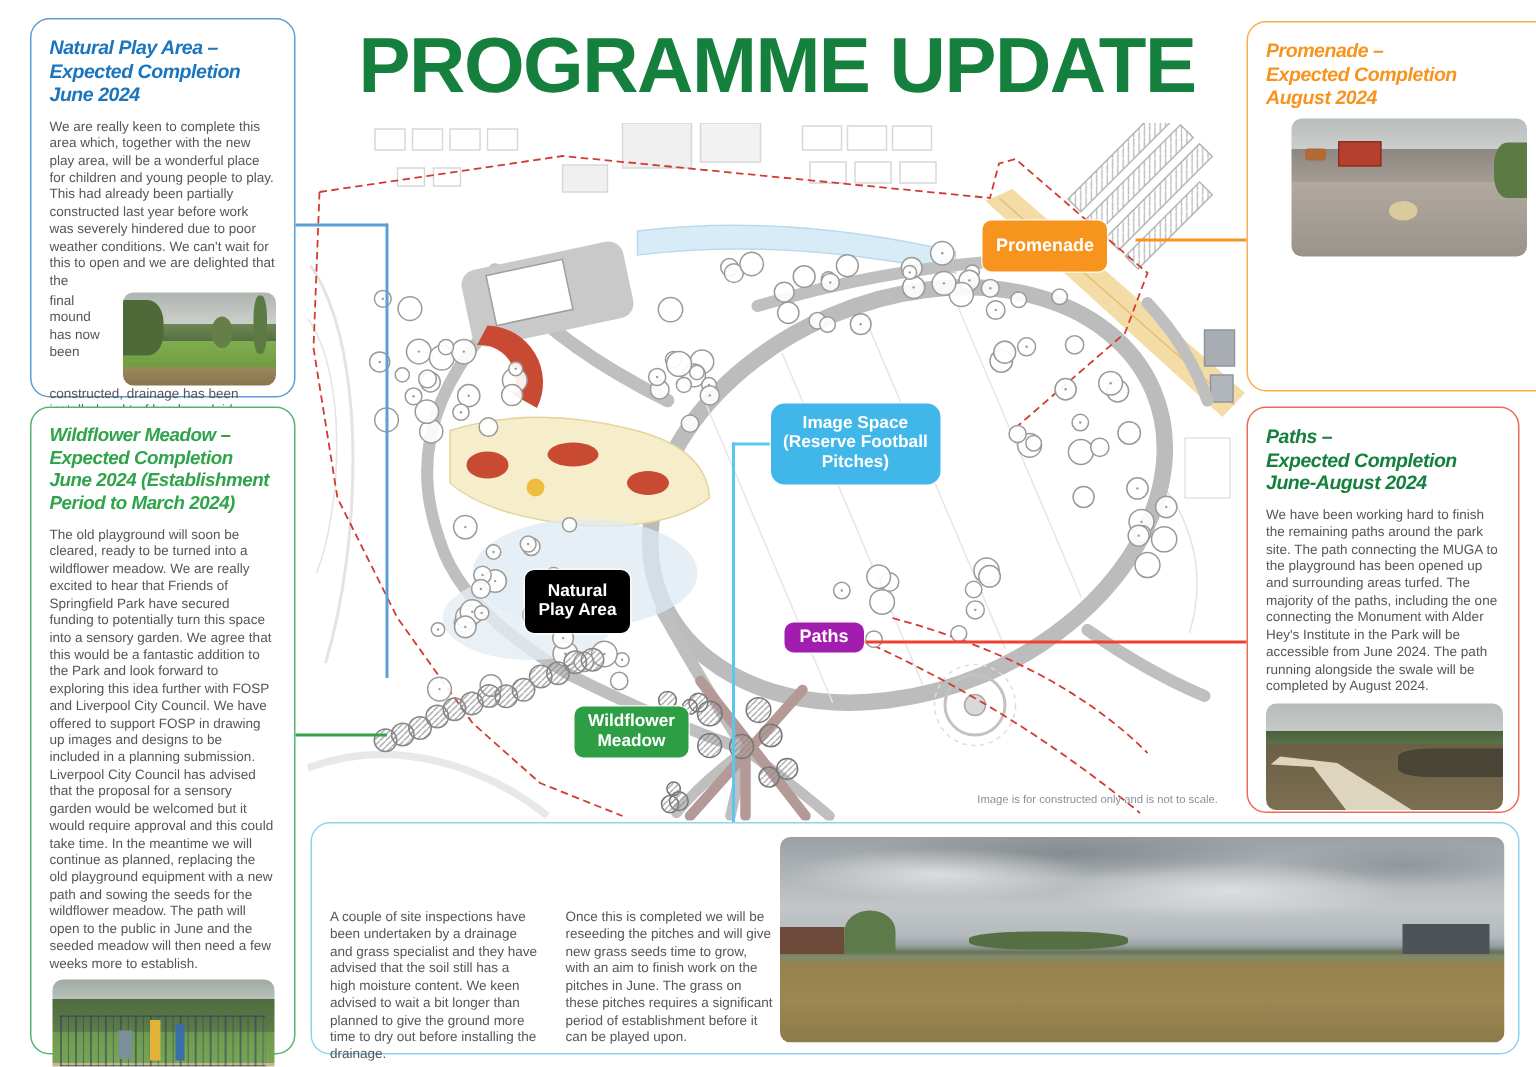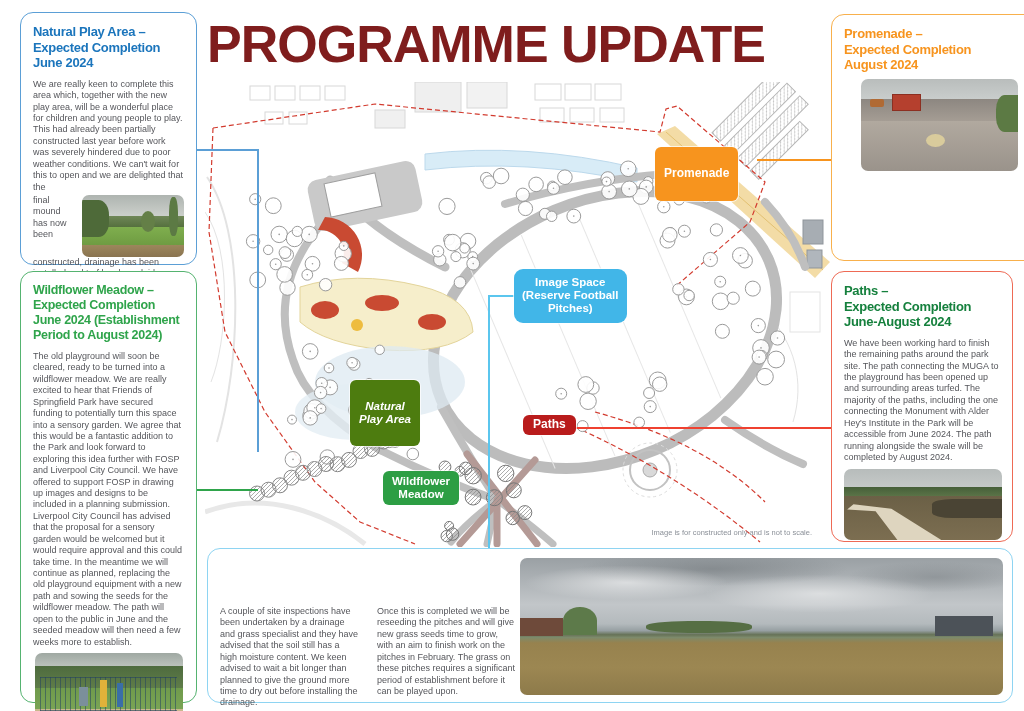--- a/index.html
+++ b/index.html
@@ -1,22 +1,22 @@
 <!DOCTYPE html>
 <html><head>
 <meta charset="utf-8">
 <style>
   html,body{margin:0;padding:0;background:#fff;}
   body{width:1024px;height:711px;position:relative;font-family:"Liberation Sans",sans-serif;overflow:hidden;}
 
   .page-title{position:absolute;left:0;top:14px;width:972px;text-align:center;
-    font-size:52px;font-weight:bold;letter-spacing:-1px;color:#7f1d1d;}
+    font-size:52px;font-weight:bold;letter-spacing:-1px;color:#15803d;padding-left:32px;}
 
   .box{position:absolute;background:#fff;border-radius:13px;box-sizing:border-box;padding:11px 12px;}
-  .box .heading{font-weight:bold;font-size:12.5px;line-height:1.2;white-space:pre-line;letter-spacing:-0.3px;}
+  .box .heading{font-weight:bold;font-size:12.5px;line-height:1.2;white-space:pre-line;letter-spacing:-0.3px;font-style:italic;}
   .box .body{font-size:9px;line-height:1.27;color:#55565b;margin-top:8px;}
   .box-blue{border:1.6px solid #5B9FD6;} .box-blue .heading{color:#1B75BC;}
   .box-green{border:1.6px solid #55B370;} .box-green .heading{color:#2FA44B;}
   .box-orange{border:1.6px solid #F8B04C;} .box-orange .heading{color:#F7941E;}
   .box-red{border:1.6px solid #EE6A55;} .box-red .heading{color:#15803d;}
   .box-lblue{border:1.6px solid #8ED4F2;} .box-lblue .heading{color:#2BA9E0;font-size:14px;letter-spacing:-0.2px;}
 
   .photo{border-radius:7px;overflow:hidden;position:relative;}
   .photo > div{position:absolute;}
 
@@ -56,24 +56,24 @@
     radial-gradient(ellipse 40% 18% at 40% 8%,rgba(110,116,120,.55),transparent 70%),
     linear-gradient(180deg,#9aa0a4 0%,#c2c6c9 34%,#b4babd 48%,#97a0a3 53%,#667257 56%,#7d8a6b 58%,#97824e 62%,#9c8752 80%,#8d7a4a 100%);}
   .ph-field .b1{left:0;top:44%;width:9%;height:13%;background:#6e4a3a;}
   .ph-field .b2{right:2%;top:42%;width:12%;height:15%;background:#4c5258;}
   .ph-field .tr1{left:9%;top:36%;width:7%;height:20%;background:#5d7a4a;border-radius:50% 50% 0 0;}
   .ph-field .tr2{left:26%;top:46%;width:22%;height:9%;background:#566e44;border-radius:40%;}
 
   
   .map-label{position:absolute;color:#fff;font-weight:bold;text-align:center;white-space:pre-line;
     line-height:1.15;border-radius:6px;box-shadow:0 0 0 1px rgba(255,255,255,.7);}
-  .lbl-promenade{left:655px;top:147px;background:#F7941E;font-size:12px;padding:20px 9px;}
+  .lbl-promenade{left:655px;top:147px;background:#F7941E;font-size:12px;padding:10px 9px;}
   .lbl-openspace{left:514px;top:269px;background:#41B6E8;font-size:11.5px;padding:7px 8px;border-radius:9px;}
-  .lbl-naturalplay{left:350px;top:380px;background:#4d7c0f;font-size:11.5px;padding:20px 9px;font-style:italic;}
-  .lbl-paths{left:523px;top:415px;background:#b91c1c;font-size:12px;padding:3px 10px;}
+  .lbl-naturalplay{left:350px;top:380px;background:#000000;font-size:11.5px;padding:8px 9px;}
+  .lbl-paths{left:523px;top:415px;background:#a21caf;font-size:12px;padding:3px 10px;}
   .lbl-wildflower{left:383px;top:471px;background:#2D9E44;font-size:11.5px;padding:4px 9px;}
 
   .leader{position:absolute;}
   .map-caption{position:absolute;left:640px;top:528px;width:172px;text-align:right;
     font-size:7.5px;color:#8b9098;}
 
   .map-svg{position:absolute;left:205px;top:82px;}
 
   .cols{position:absolute;top:57px;left:12px;display:flex;gap:18px;width:296px;}
   .cols .body{margin-top:0;width:140px;}
@@ -423,21 +423,21 @@
       <div class="t3"></div>
     </div>
     <div class="body" style="margin-top:0;">final mound has now been constructed, drainage has been installed and turf has been laid.</div>
   </div>
 </div>
 
 <div class="box box-green" style="left:20px;top:271px;width:177px;height:432px;">
   <div class="heading">Wildflower Meadow –
 Expected Completion
 June 2024 (Establishment
-Period to August 2024)</div>
+Period to March 2024)</div>
   <div class="body">The old playground will soon be cleared, ready to be turned into a wildflower meadow. We are really excited to hear that Friends of Springfield Park have secured funding to potentially turn this space into a sensory garden. We agree that this would be a fantastic addition to the Park and look forward to exploring this idea further with FOSP and Liverpool City Council. We have offered to support FOSP in drawing up images and designs to be included in a planning submission. Liverpool City Council has advised that the proposal for a sensory garden would be welcomed but it would require approval and this could take time. In the meantime we will continue as planned, replacing the old playground equipment with a new path and sowing the seeds for the wildflower meadow. The path will open to the public in June and the seeded meadow will then need a few weeks more to establish.</div>
   <div class="photo ph-playgrd" style="width:148px;height:80px;margin:5px auto 0;">
     <div class="fence"></div>
     <div class="eq1"></div>
     <div class="eq2"></div>
     <div class="eq3"></div>
   </div>
 </div>
 
 <div class="box box-orange" style="left:831px;top:14px;width:216px;height:247px;">
@@ -459,21 +459,21 @@
   <div class="body">We have been working hard to finish the remaining paths around the park site. The path connecting the MUGA to the playground has been opened up and surrounding areas turfed. The majority of the paths, including the one connecting the Monument with Alder Hey's Institute in the Park will be accessible from June 2024. The path running alongside the swale will be completed by August 2024.</div>
   <div class="photo ph-path" style="width:158px;height:71px;margin:6px auto 0;">
     <div class="trail"></div>
     <div class="soil"></div>
   </div>
 </div>
 
 <div class="box box-lblue" style="left:207px;top:548px;width:806px;height:155px;">
   <div class="cols">
     <div class="body">A couple of site inspections have been undertaken by a drainage and grass specialist and they have advised that the soil still has a high moisture content. We keen advised to wait a bit longer than planned to give the ground more time to dry out before installing the drainage.</div>
-    <div class="body">Once this is completed we will be reseeding the pitches and will give new grass seeds time to grow, with an aim to finish work on the pitches in February. The grass on these pitches requires a significant period of establishment before it can be played upon.</div>
+    <div class="body">Once this is completed we will be reseeding the pitches and will give new grass seeds time to grow, with an aim to finish work on the pitches in June. The grass on these pitches requires a significant period of establishment before it can be played upon.</div>
   </div>
   <div class="photo ph-field" style="position:absolute;left:312px;top:9px;width:483px;height:137px;">
     <div class="b1"></div>
     <div class="b2"></div>
     <div class="tr1"></div>
     <div class="tr2"></div>
   </div>
 </div>
 
 </body></html>

